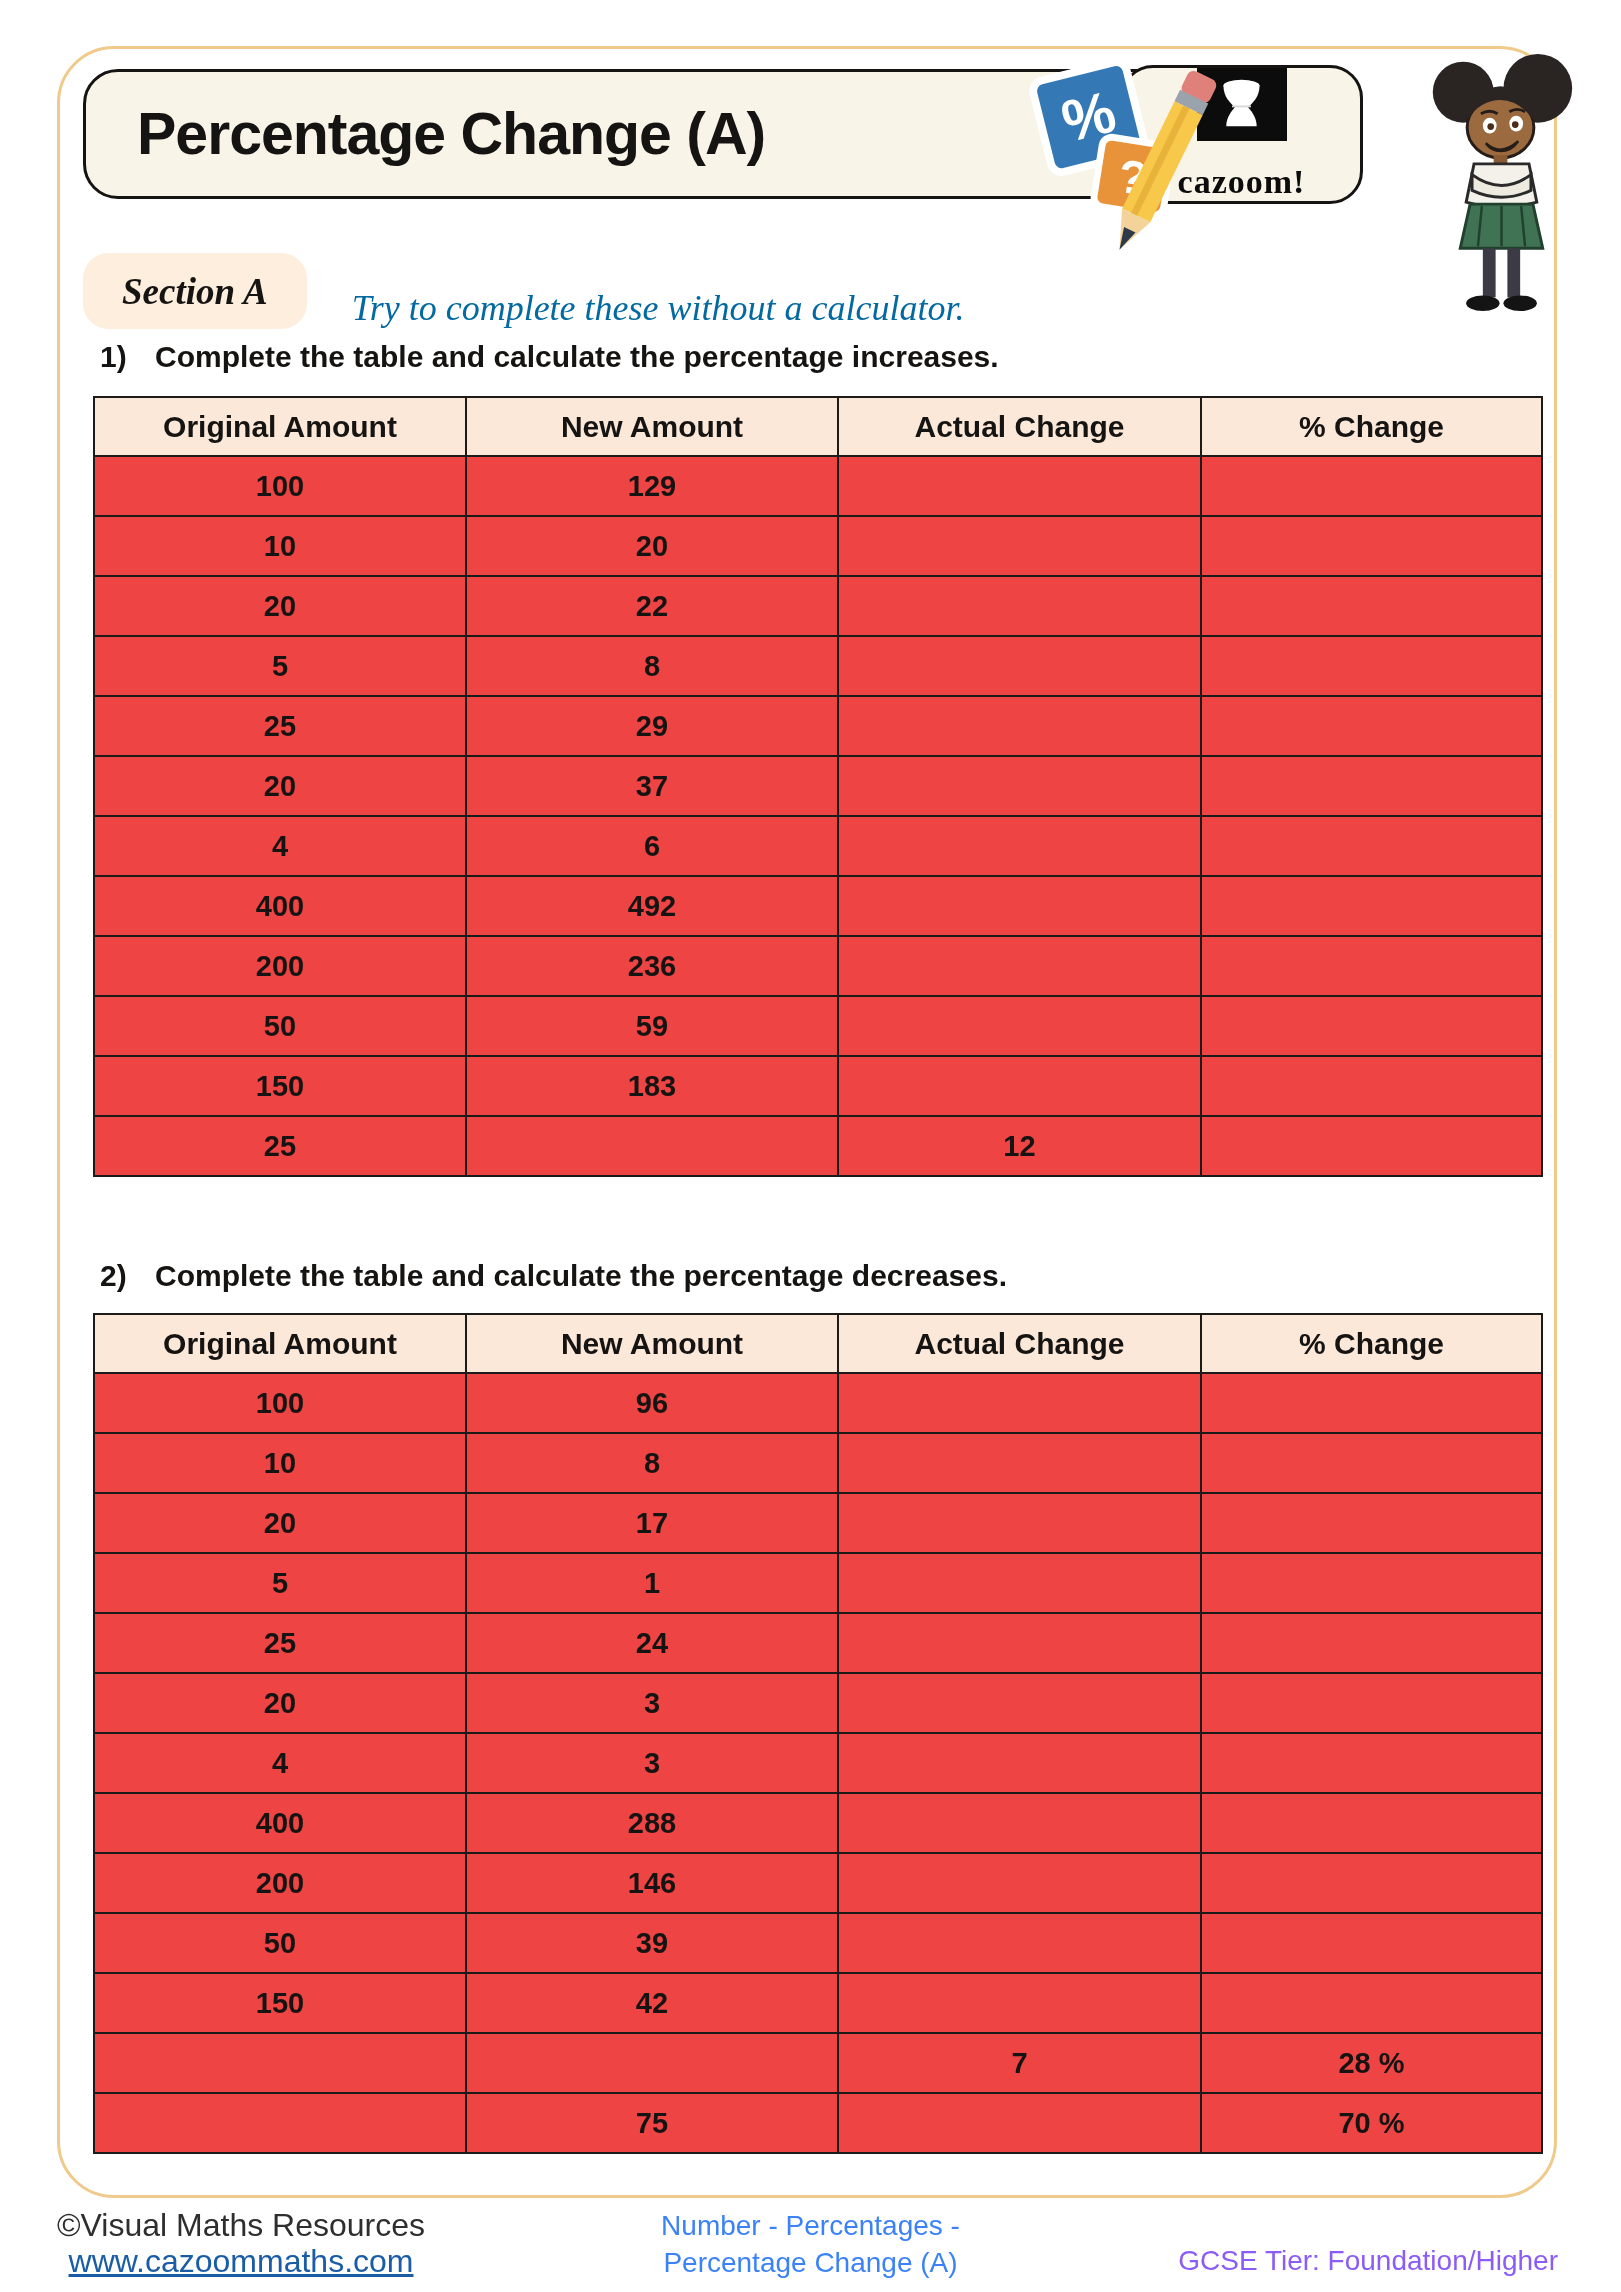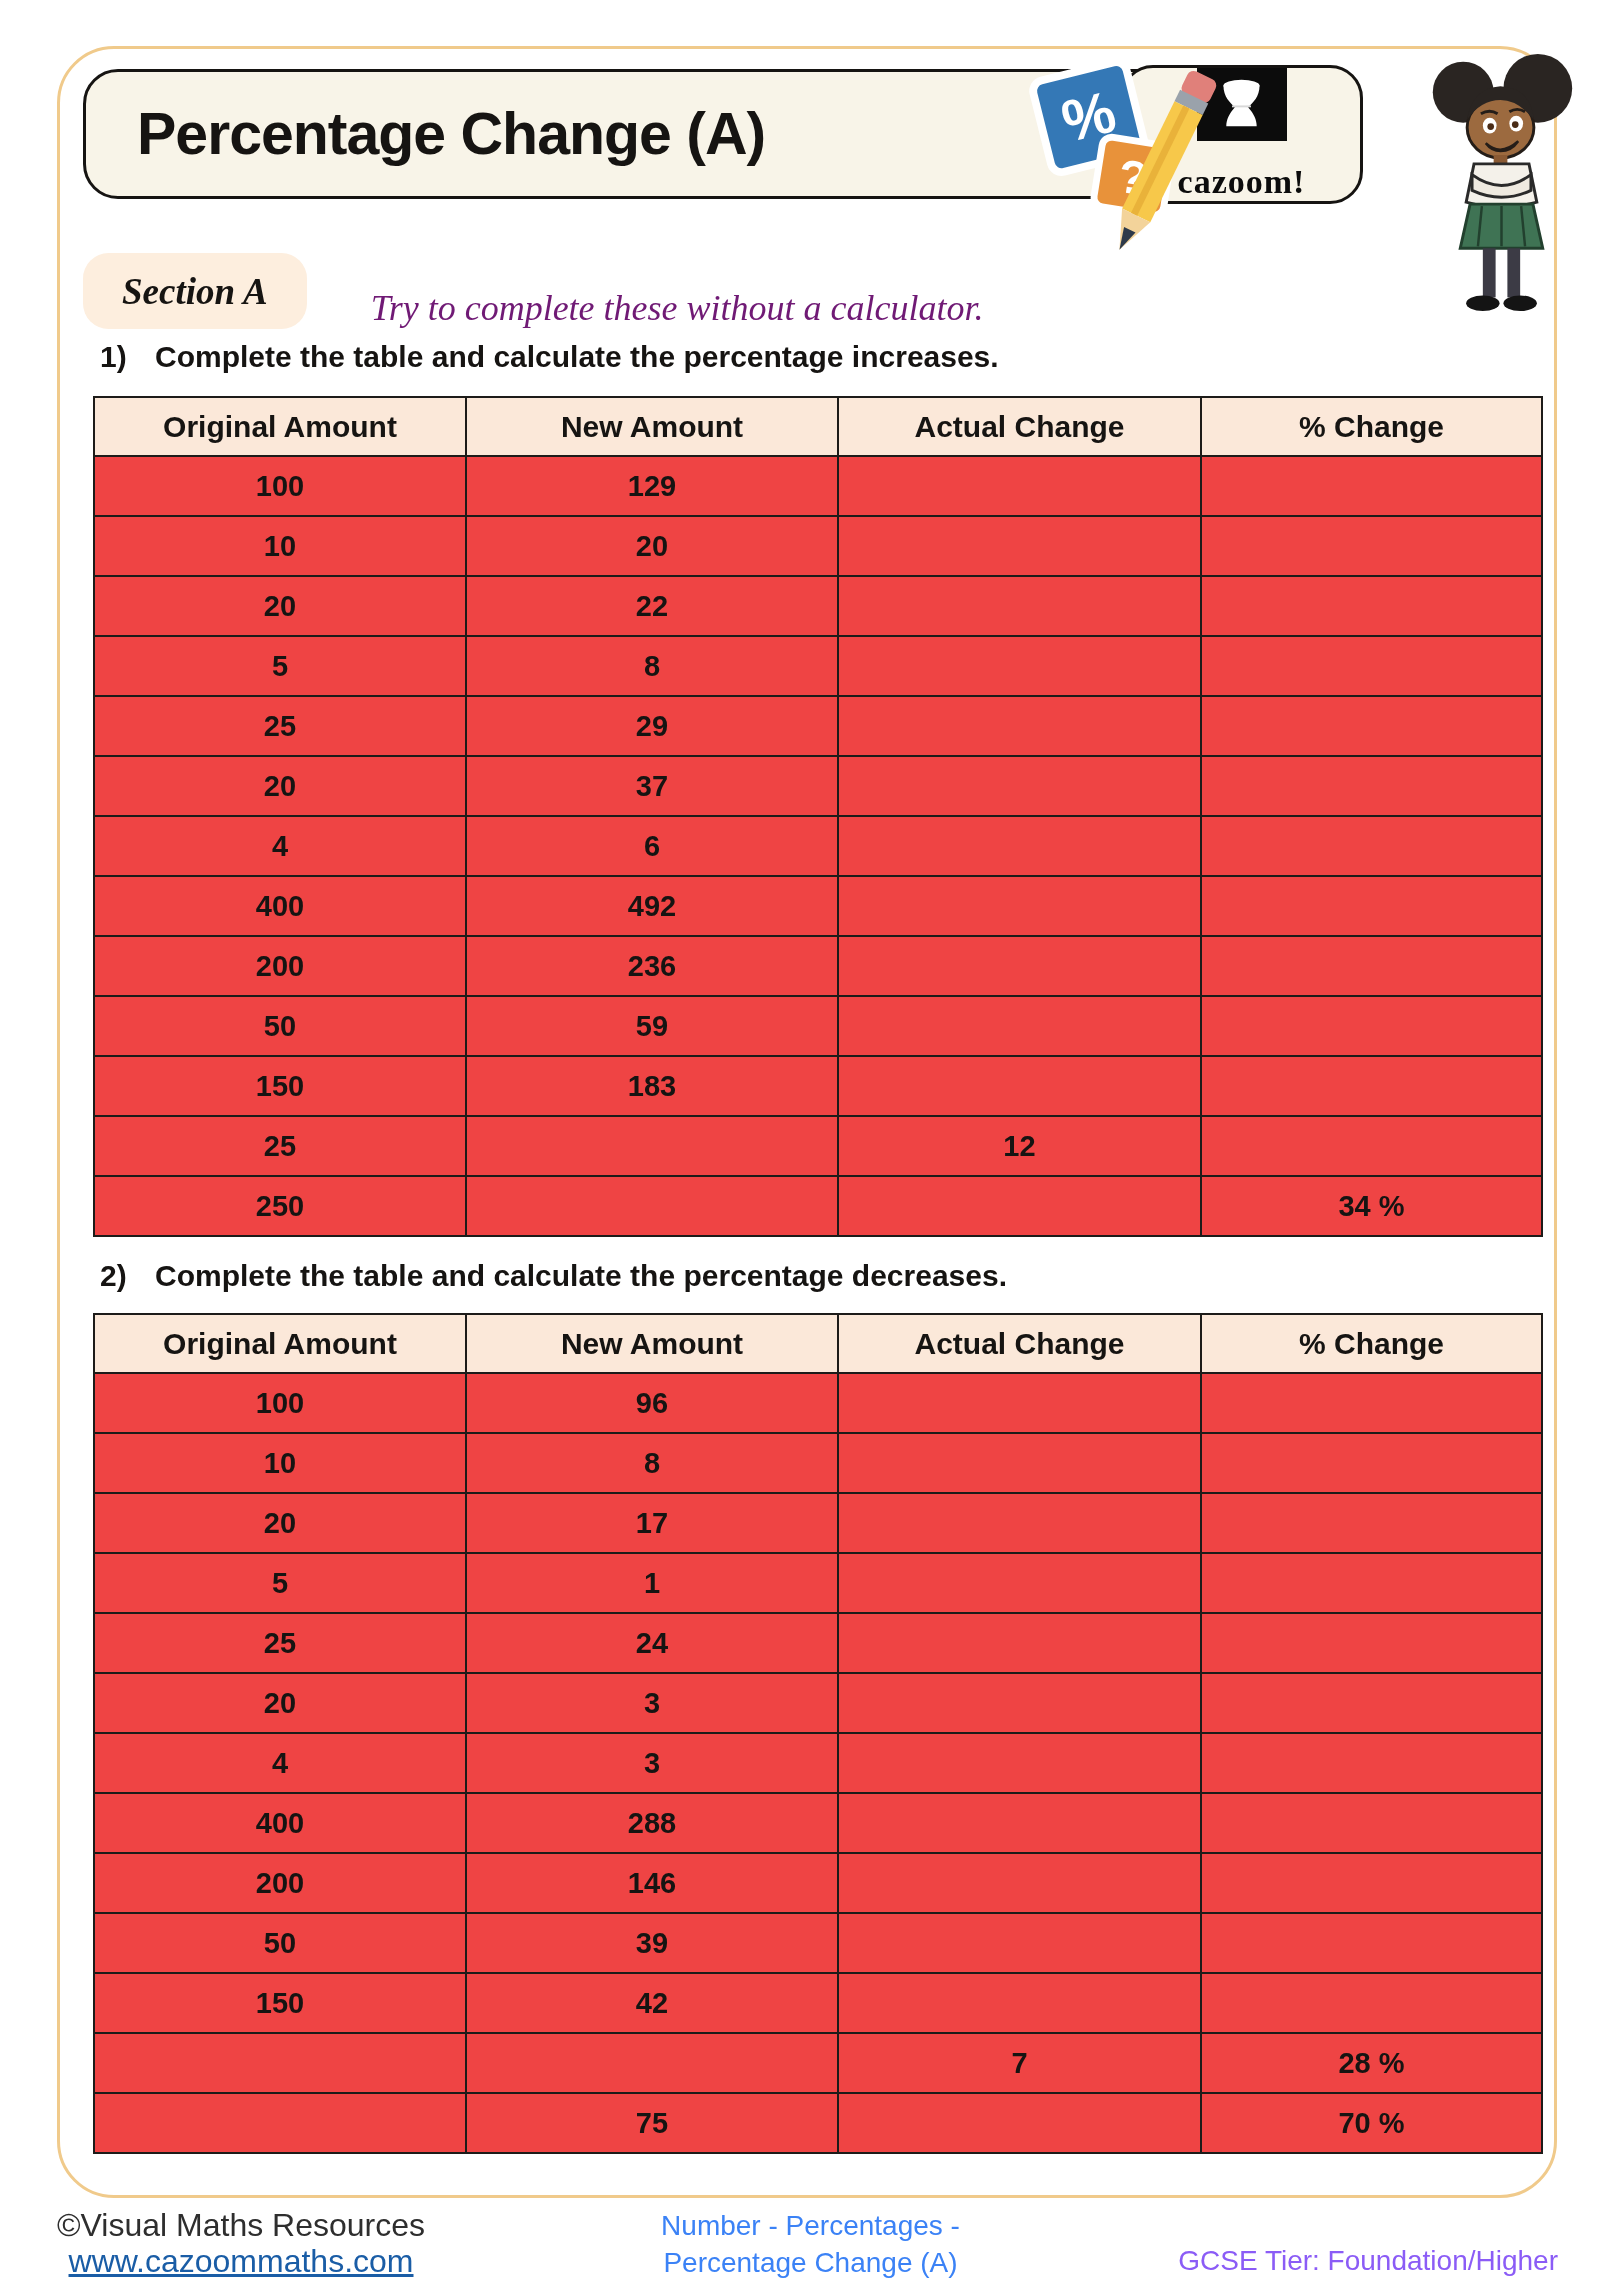--- a/index.html
+++ b/index.html
@@ -26,21 +26,21 @@
 
   .icon-cluster { position:absolute; left:1027px; top:39px; width:206px; height:240px; z-index:4; }
   .girl { position:absolute; left:1421px; top:49px; width:161px; height:269px; z-index:5; }
 
   
   .section-row { position:absolute; left:83px; top:253px; display:flex; align-items:flex-end; z-index:2; }
   .section-badge { background:#fdeede; border-radius:25.5px; height:76px; padding:0 39px;
     display:flex; align-items:center;
     font-family:"Liberation Serif", serif; font-style:italic; font-weight:bold; font-size:37px; }
   .instruction { font-family:"Liberation Serif", serif; font-style:italic; font-size:36px;
-    margin-left:64px; color:#701a75; }
+    margin-left:45px; color:#0369a1; }
 
   
   .q-heading { position:absolute; left:100px; display:flex; font-weight:bold; font-size:30px; z-index:2; }
   .q-num { width:55px; flex:none; }
   #q1-heading { top:340px; }
   #q2-heading { top:1259px; }
 
   
   .data-table { position:absolute; left:93px; width:1449px; border-collapse:collapse;
     table-layout:fixed; background:#ef4444; border:2.9px solid #1d1b19; z-index:2; }
@@ -213,26 +213,20 @@
           <td>183</td>
           <td></td>
           <td></td>
         </tr>
         <tr>
           <td>25</td>
           <td></td>
           <td>12</td>
           <td></td>
         </tr>
-        <tr>
-          <td>250</td>
-          <td></td>
-          <td></td>
-          <td>34 %</td>
-        </tr>
       </tbody>
   </table>
 
   <div class="q-heading" id="q2-heading">
     <span class="q-num">2)</span>
     <span>Complete the table and calculate the percentage decreases.</span>
   </div>
 
   <table class="data-table" id="table2">
     <colgroup>

